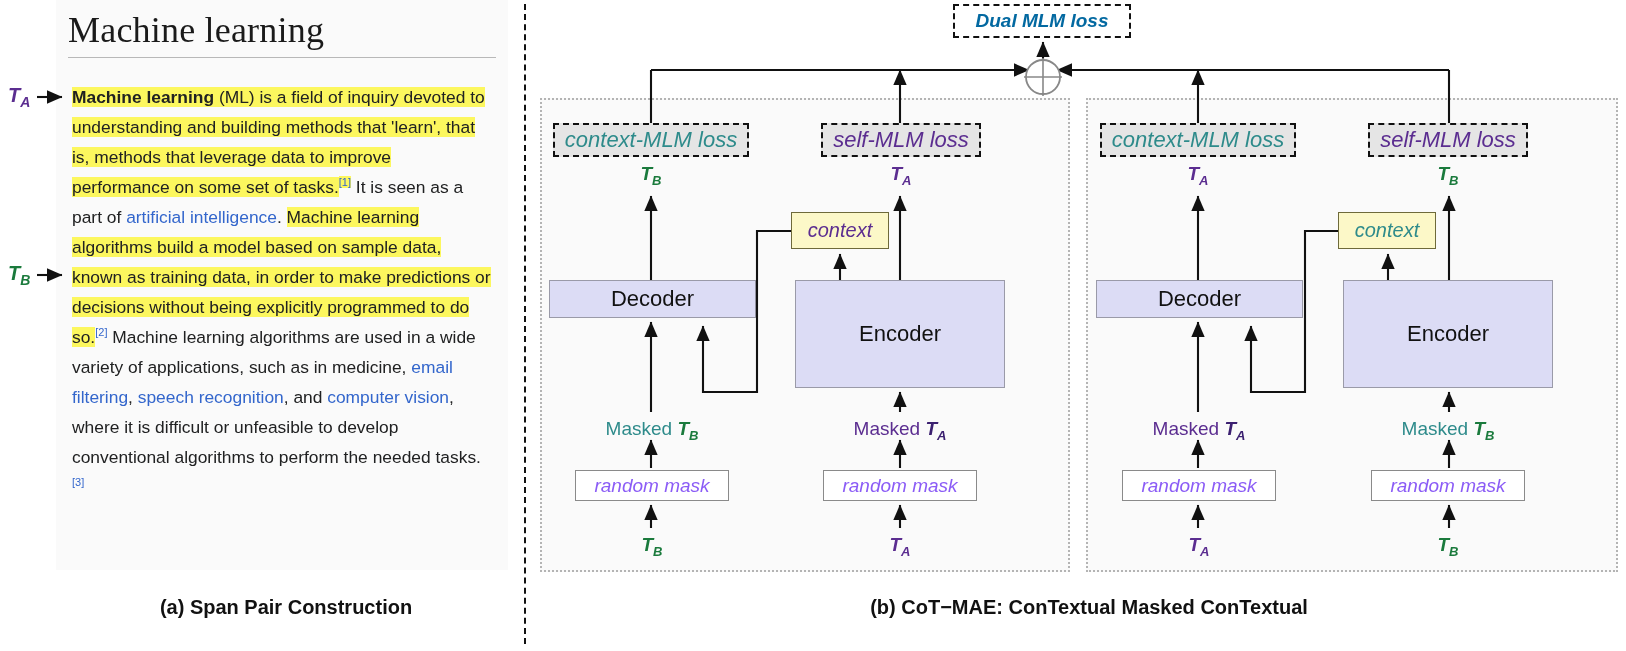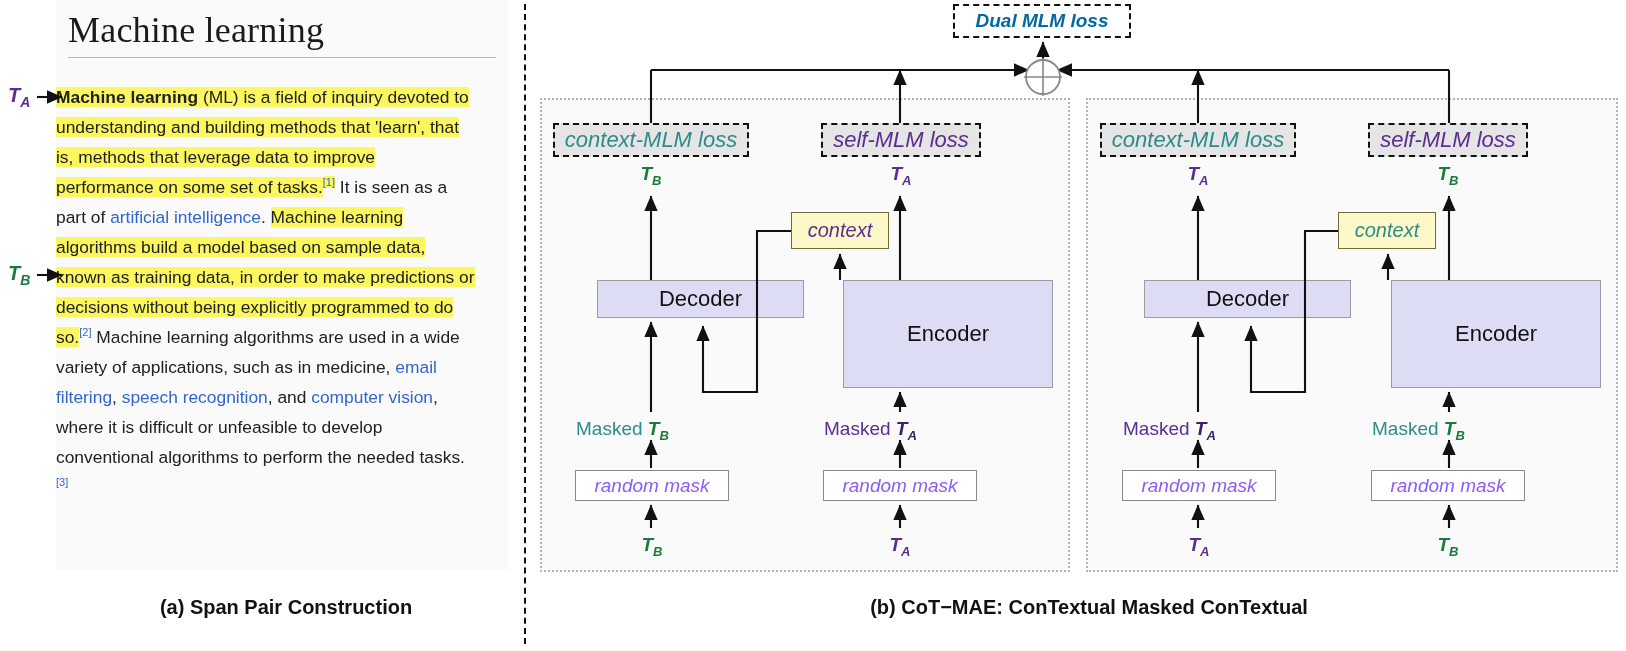--- a/index.html
+++ b/index.html
@@ -13,21 +13,21 @@
 
   
   .left-panel{position:absolute;left:56px;top:0px;width:452px;height:570px;
               background:#fafafa;}
   .wiki-title{position:absolute;left:68px;top:8px;width:430px;
               font-family:"Liberation Serif",serif;font-size:36px;color:#1a1a1a;
               letter-spacing:.2px;line-height:44px;}
   .wiki-rule{position:absolute;left:68px;top:57px;width:428px;height:0;
              border-top:1px solid #b8b8b8;}
 
-  .wiki-body{position:absolute;left:56px;top:82px;width:420px;
+  .wiki-body{position:absolute;left:72px;top:82px;width:420px;
              font-size:17.4px;line-height:30px;color:#202122;
              text-align:left;}
   .wiki-body .hl{background:#fcf75e;}
   .wiki-body b{font-weight:bold;}
   .wiki-body .lnk{color:#3366cc;}
   .wiki-body sup{font-size:11px;vertical-align:super;line-height:0;color:#3366cc;}
   .wiki-body sup.pl{color:#3366cc;}
 
   
   .span-mark{position:absolute;font-weight:bold;font-style:italic;font-size:20px;}
@@ -57,31 +57,31 @@
             font-style:italic;font-size:22px;background:#e5e5e5;box-sizing:border-box;}
   .loss-ctx{color:#2e8b8b;}
   .loss-self{color:#5b2d90;}
 
   .tok{position:absolute;font-weight:bold;font-style:italic;font-size:19px;
        text-align:center;white-space:nowrap;}
   .tok .sub{font-size:13px;vertical-align:sub;line-height:0;}
   .tok-a{color:#5b2d90;}
   .tok-b{color:#1a7a3c;}
 
-  .masked-lbl{position:absolute;font-size:19px;white-space:nowrap;}
+  .masked-lbl{position:absolute;font-size:19px;text-align:center;white-space:nowrap;}
   .masked-lbl .tk{font-weight:bold;font-style:italic;}
   .masked-lbl .sub{font-size:13px;vertical-align:sub;line-height:0;}
   .masked-a{color:#5b2d90;}
   .masked-b{color:#2e8b8b;}
   .masked-b .tk{color:#1a7a3c;}
   .masked-a .tk{color:#3b2070;}
 
   .model-box{position:absolute;background:#dcdcf5;border:1px solid #9a9aa8;
              display:flex;align-items:center;justify-content:center;
-             font-size:22px;color:#111;box-sizing:border-box;margin-left:48px;}
+             font-size:22px;color:#111;box-sizing:border-box;}
 
   .context-box{position:absolute;background:#fcf8c8;border:1.5px solid #6e6a3a;
                display:flex;align-items:center;justify-content:center;
                font-weight:normal;font-style:italic;font-size:20px;box-sizing:border-box;}
   .ctx-purple{color:#5b2d90;}
   .ctx-teal{color:#2e8b8b;}
 
   .mask-box{position:absolute;background:#ffffff;border:1px solid #8a8a8a;
             display:flex;align-items:center;justify-content:center;
             font-style:italic;font-size:19px;color:#8b5cf6;box-sizing:border-box;}

